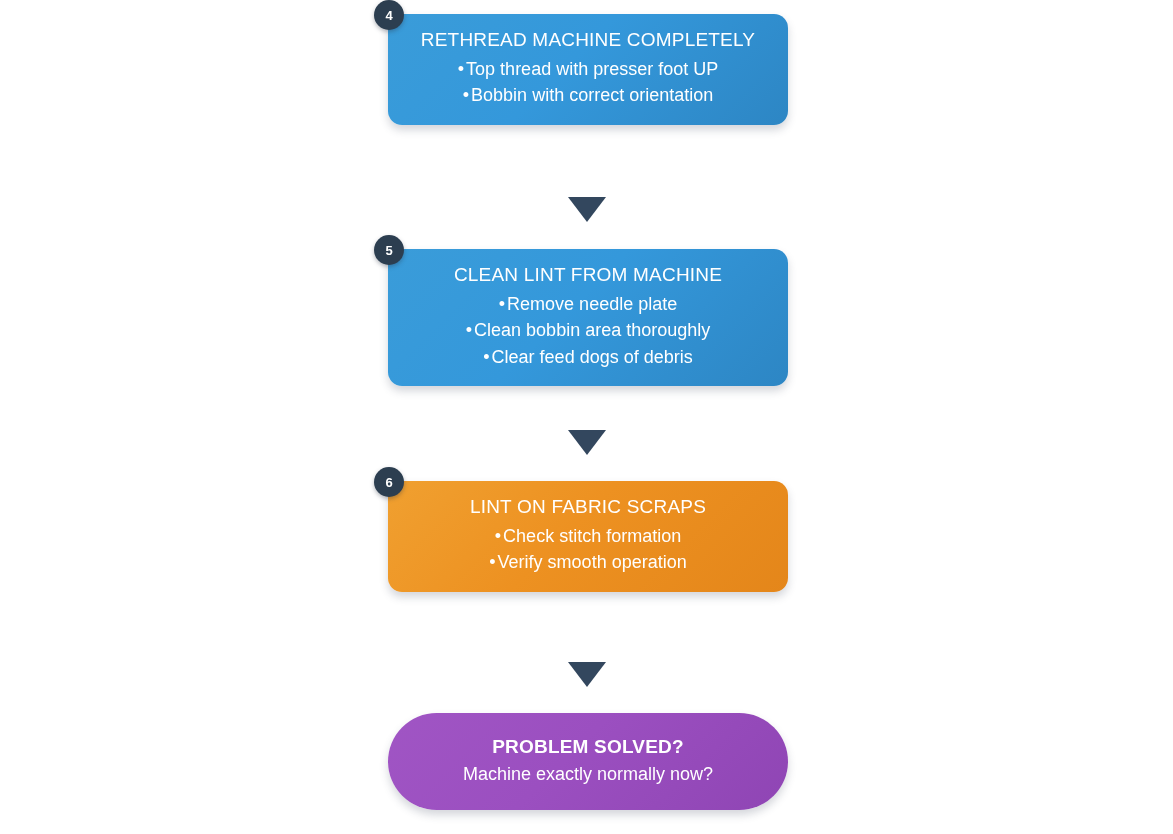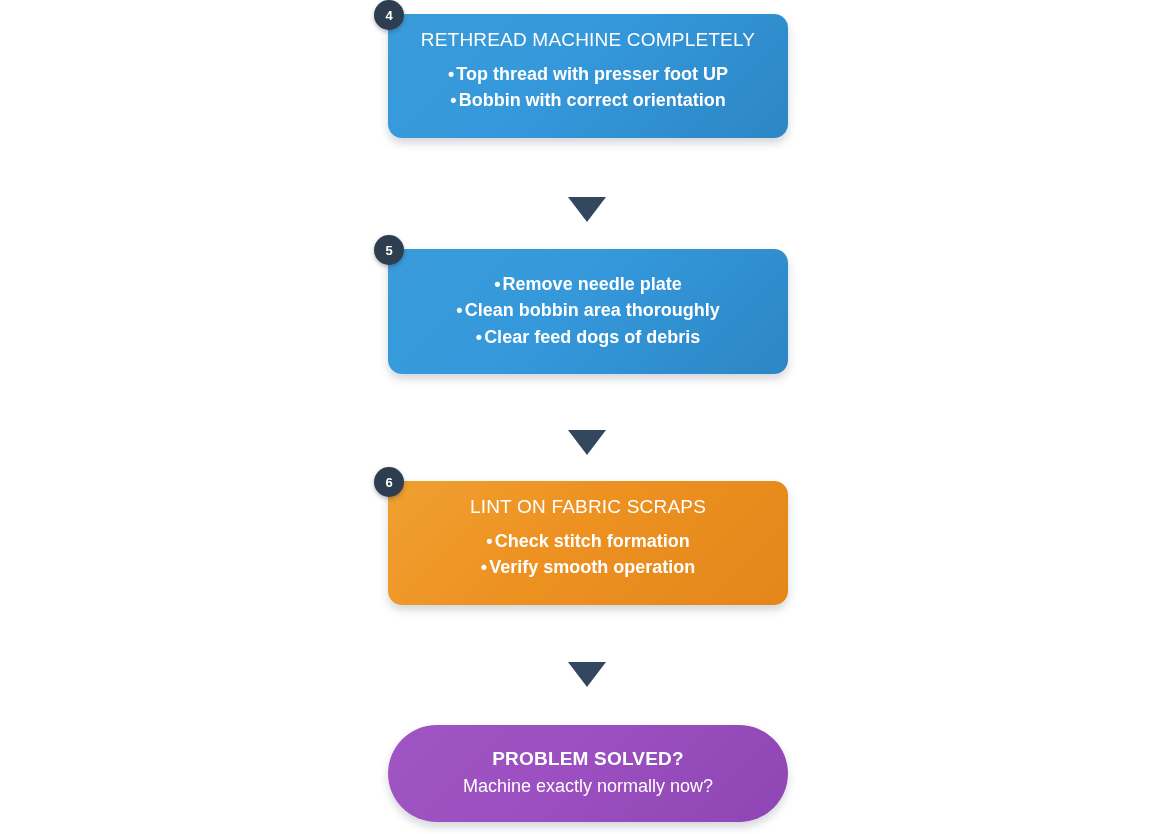--- a/index.html
+++ b/index.html
@@ -75,23 +75,22 @@
 
   .decision-subtitle {
     font-size: 18px;
     font-weight: normal;
     line-height: 1.35;
     margin: 0;
   }
 
   .bullet-list {
     list-style: none;
-    margin: 8px;
+    margin: 0;
     padding: 0;
-    font-weight: bold;
   }
   .bullet-list li {
     font-size: 18px;
     line-height: 1.47;
     white-space: nowrap;
   }
   .bullet-dot {
     margin-right: 2px;
   }
 
@@ -143,20 +142,21 @@
       <li><span class="bullet-dot">•</span><span>Bobbin with correct orientation</span></li>
     </ul>
   </div>
 
   <div class="connector-arrow" style="top:197px;">
     <div class="arrow-glyph"></div>
   </div>
 
   <div class="step-node blue-step" style="top:249px;">
     <div class="step-badge">5</div>
+    <div class="step-title">CLEAN LINT FROM MACHINE</div>
     <ul class="bullet-list">
       <li><span class="bullet-dot">•</span><span>Remove needle plate</span></li>
       <li><span class="bullet-dot">•</span><span>Clean bobbin area thoroughly</span></li>
       <li><span class="bullet-dot">•</span><span>Clear feed dogs of debris</span></li>
     </ul>
   </div>
 
   <div class="connector-arrow" style="top:430px;">
     <div class="arrow-glyph"></div>
   </div>
@@ -167,18 +167,18 @@
     <ul class="bullet-list">
       <li><span class="bullet-dot">•</span><span>Check stitch formation</span></li>
       <li><span class="bullet-dot">•</span><span>Verify smooth operation</span></li>
     </ul>
   </div>
 
   <div class="connector-arrow" style="top:662px;">
     <div class="arrow-glyph"></div>
   </div>
 
-  <div class="decision-node" style="top:713px;margin-top:12px;">
+  <div class="decision-node" style="top:713px;">
     <div class="decision-title">PROBLEM SOLVED?</div>
     <div class="decision-subtitle">Machine exactly normally now?</div>
   </div>
 
 </div>
 
 </body></html>

